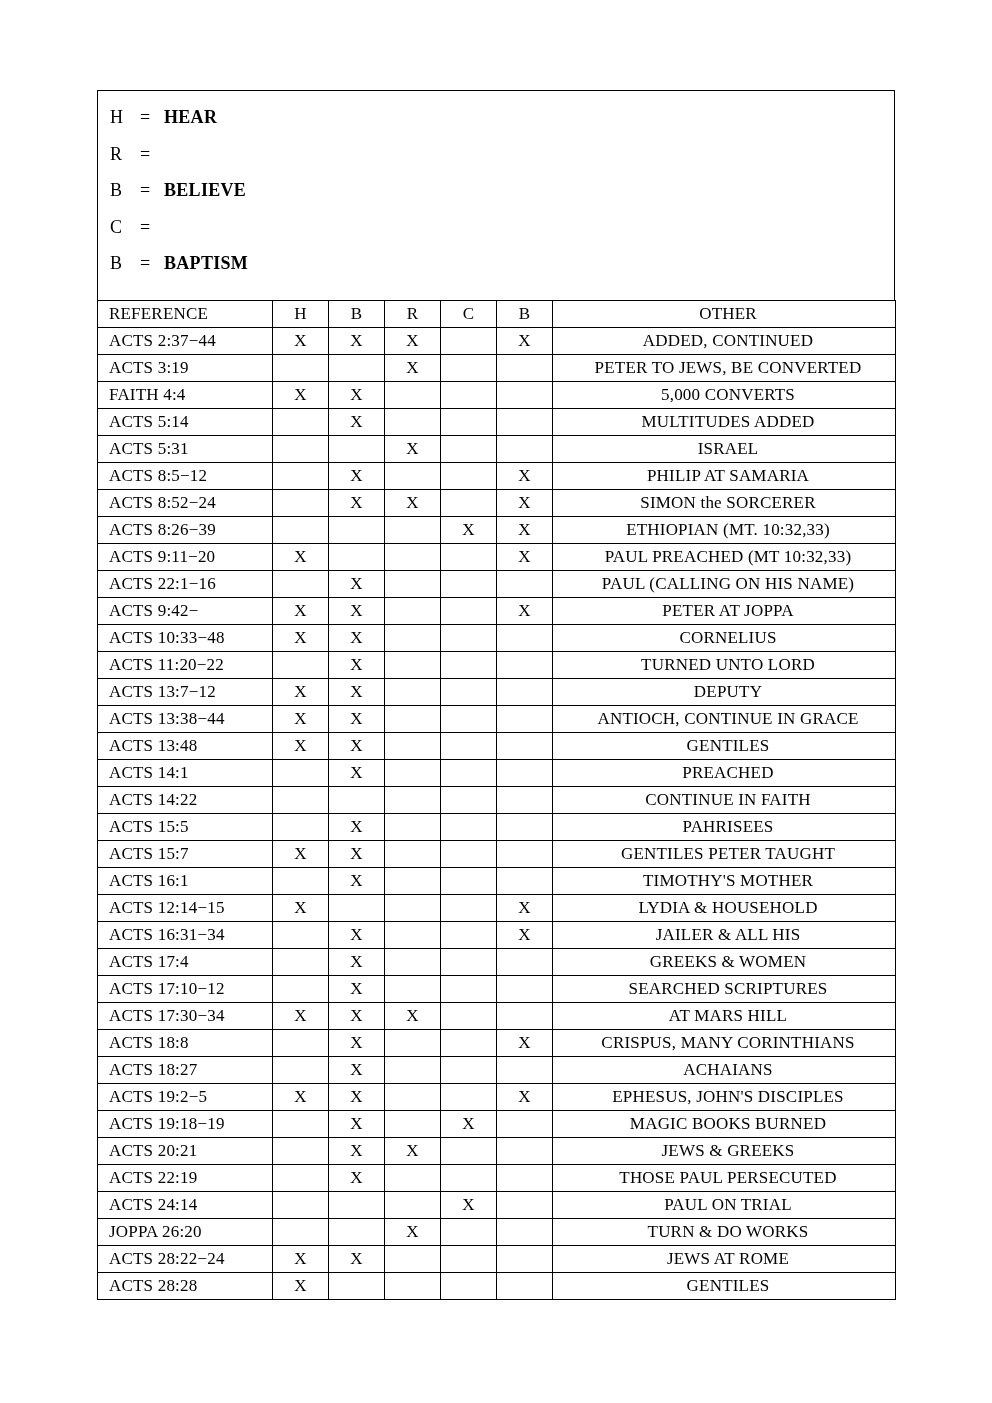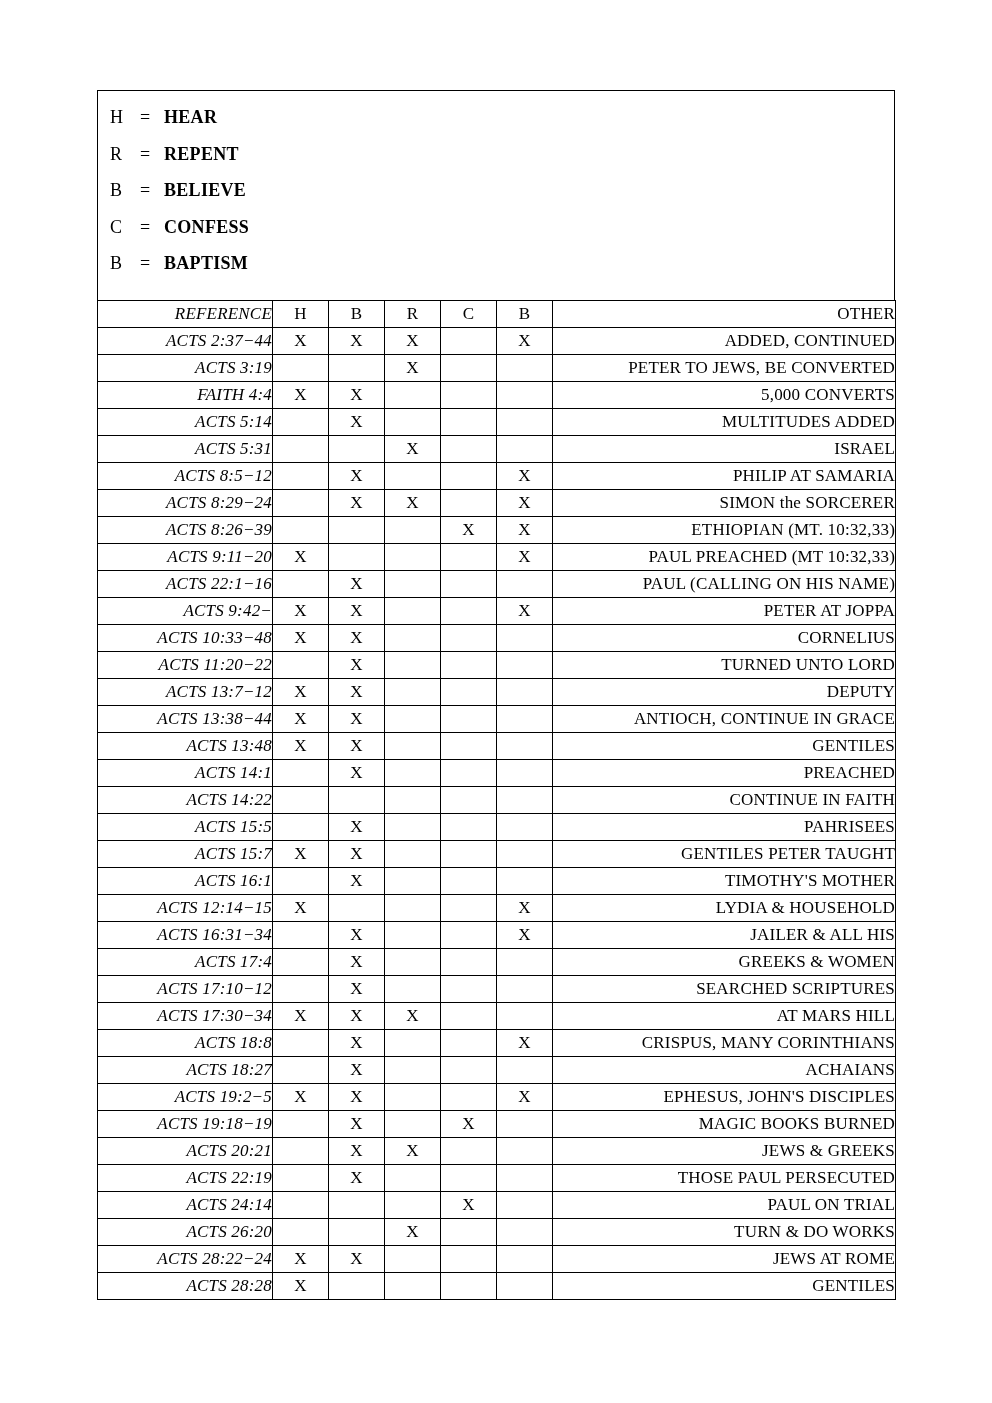--- a/index.html
+++ b/index.html
@@ -67,27 +67,26 @@
   table.refs td {
     border: 1px solid #000000;
     height: 26px;
     padding: 0;
     font-weight: normal;
     vertical-align: middle;
     letter-spacing: 0.2px;
   }
   table.refs th.ref-h,
   table.refs td.ref-c {
-    text-align: right;
+    text-align: left;
     padding-left: 11px;
-    font-style: italic;
   }
   table.refs th.other-h,
   table.refs td.other-c {
-    text-align: right;
+    text-align: center;
     padding-left: 8px;
   }
   table.refs th.mark-h,
   table.refs td.mark-c {
     text-align: center;
   }
 </style>
 </head>
 <body>
 
@@ -95,31 +94,29 @@
 
   <div class="legend-box">
     <div class="legend-row">
       <span class="legend-key">H</span>
       <span class="legend-eq">=</span>
       <span class="legend-term">HEAR</span>
     </div>
     <div class="legend-row">
       <span class="legend-key">R</span>
       <span class="legend-eq">=</span>
-      <span class="legend-term">REPENT</span>
     </div>
     <div class="legend-row">
       <span class="legend-key">B</span>
       <span class="legend-eq">=</span>
       <span class="legend-term">BELIEVE</span>
     </div>
     <div class="legend-row">
       <span class="legend-key">C</span>
       <span class="legend-eq">=</span>
-      <span class="legend-term">CONFESS</span>
     </div>
     <div class="legend-row">
       <span class="legend-key">B</span>
       <span class="legend-eq">=</span>
       <span class="legend-term">BAPTISM</span>
     </div>
   </div>
 
   <table class="refs">
     <colgroup>
@@ -191,21 +188,21 @@
         <tr>
           <td class="ref-c">ACTS 8:5−12</td>
           <td class="mark-c"></td>
           <td class="mark-c">X</td>
           <td class="mark-c"></td>
           <td class="mark-c"></td>
           <td class="mark-c">X</td>
           <td class="other-c">PHILIP  AT SAMARIA</td>
         </tr>
         <tr>
-          <td class="ref-c">ACTS 8:29−24</td>
+          <td class="ref-c">ACTS 8:52−24</td>
           <td class="mark-c"></td>
           <td class="mark-c">X</td>
           <td class="mark-c">X</td>
           <td class="mark-c"></td>
           <td class="mark-c">X</td>
           <td class="other-c">SIMON  the SORCERER</td>
         </tr>
         <tr>
           <td class="ref-c">ACTS 8:26−39</td>
           <td class="mark-c"></td>
@@ -434,21 +431,21 @@
         <tr>
           <td class="ref-c">ACTS 24:14</td>
           <td class="mark-c"></td>
           <td class="mark-c"></td>
           <td class="mark-c"></td>
           <td class="mark-c">X</td>
           <td class="mark-c"></td>
           <td class="other-c">PAUL  ON TRIAL</td>
         </tr>
         <tr>
-          <td class="ref-c">ACTS 26:20</td>
+          <td class="ref-c">JOPPA 26:20</td>
           <td class="mark-c"></td>
           <td class="mark-c"></td>
           <td class="mark-c">X</td>
           <td class="mark-c"></td>
           <td class="mark-c"></td>
           <td class="other-c">TURN  &amp; DO WORKS</td>
         </tr>
         <tr>
           <td class="ref-c">ACTS 28:22−24</td>
           <td class="mark-c">X</td>

